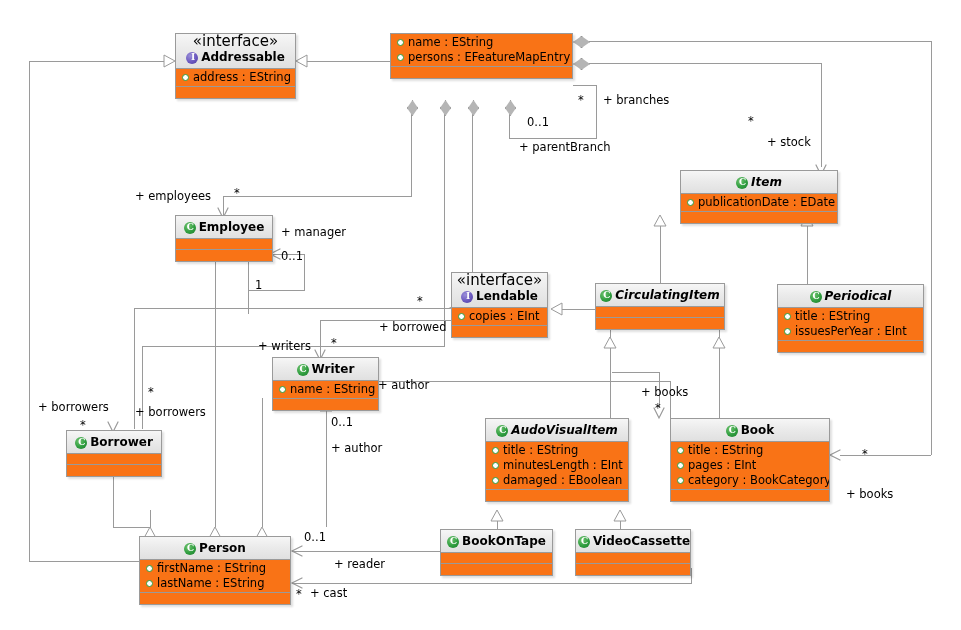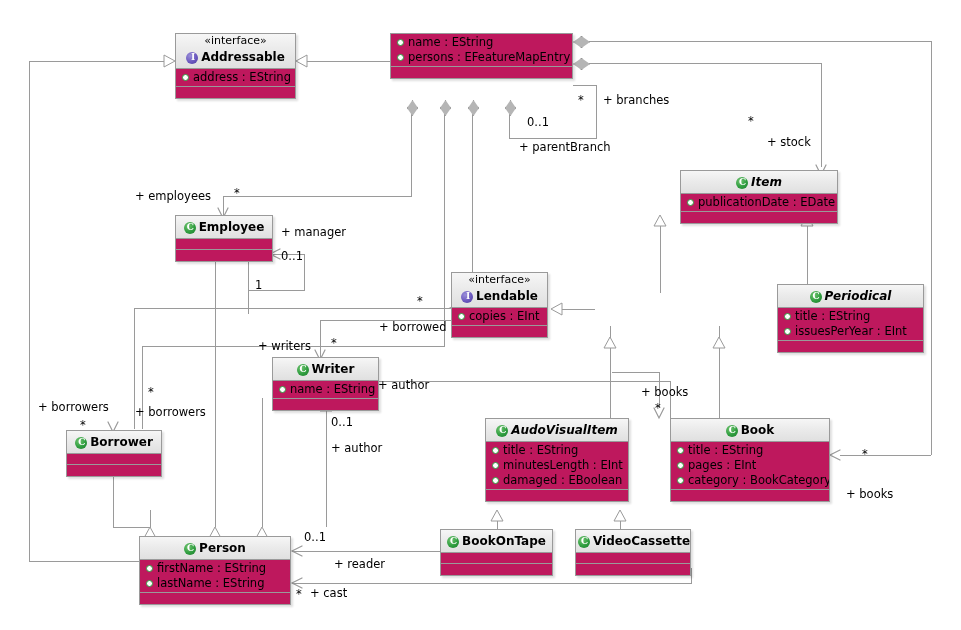--- a/index.html
+++ b/index.html
@@ -5,24 +5,24 @@
   html,body{margin:0;padding:0;background:#ffffff;}
   body{font-family:"DejaVu Sans","Liberation Sans",sans-serif;}
   #canvas{position:relative;width:961px;height:630px;background:#fff;overflow:hidden;}
 
   
   .umlbox{position:absolute;box-sizing:border-box;border:1px solid #9a9a9a;
           background:#ffffff;box-shadow:2px 2px 2px rgba(0,0,0,0.13);z-index:5;}
   .hdr{box-sizing:border-box;border-bottom:1px solid #9a9a9a;
        background:linear-gradient(to bottom,#f6f6f6 0%,#ebebeb 45%,#e0e0e0 100%);
        text-align:center;padding:1px 2px 2px 2px;white-space:nowrap;overflow:hidden;}
-  .stereo{display:block;font-size:11px;color:#000;line-height:12px;}
+  .stereo{display:block;font-size:15px;color:#000;line-height:12px;}
   .tname{display:inline-block;font-size:12px;font-weight:bold;color:#000;line-height:15px;vertical-align:middle;}
   .tname.abs{font-style:italic;}
-  .cmp{box-sizing:border-box;border-bottom:1px solid #9a9a9a;background:#be185d;
+  .cmp{box-sizing:border-box;border-bottom:1px solid #9a9a9a;background:#f97316;
        padding:1px 3px 1px 5px;white-space:nowrap;overflow:hidden;}
   .cmp:last-child{border-bottom:none;}
   .attr{font-size:11.5px;color:#000;line-height:15px;white-space:nowrap;}
   .empty{height:11px;}
 
   
   .ico{display:inline-block;width:12px;height:12px;border-radius:50%;
        vertical-align:middle;margin-right:3px;position:relative;}
   .ico-class{background:radial-gradient(circle at 35% 32%,#6fc36f 0%,#2f9d3f 55%,#1d7a2c 100%);}
   .ico-iface{background:radial-gradient(circle at 35% 32%,#9a8fd8 0%,#6b58bf 55%,#4b3a9e 100%);}
@@ -233,20 +233,27 @@
     <div class="hdr">
       <span class="stereo">«interface»</span>
       <span class="ico ico-iface"></span><span class="tname">Lendable</span>
     </div>
     <div class="cmp">
       <div class="attr"><span class="dot"></span><span>copies : EInt</span></div>
     </div>
     <div class="cmp empty"></div>
   </div>
 
+  <div class="umlbox" style="left:595px;top:283px;width:130px;">
+    <div class="hdr">
+      <span class="ico ico-class"></span><span class="tname abs">CirculatingItem</span>
+    </div>
+    <div class="cmp empty"></div>
+    <div class="cmp empty"></div>
+  </div>
 
   <div class="umlbox" style="left:777px;top:284px;width:147px;">
     <div class="hdr">
       <span class="ico ico-class"></span><span class="tname abs">Periodical</span>
     </div>
     <div class="cmp">
       <div class="attr"><span class="dot"></span><span>title : EString</span></div>
       <div class="attr"><span class="dot"></span><span>issuesPerYear : EInt</span></div>
     </div>
     <div class="cmp empty"></div>

